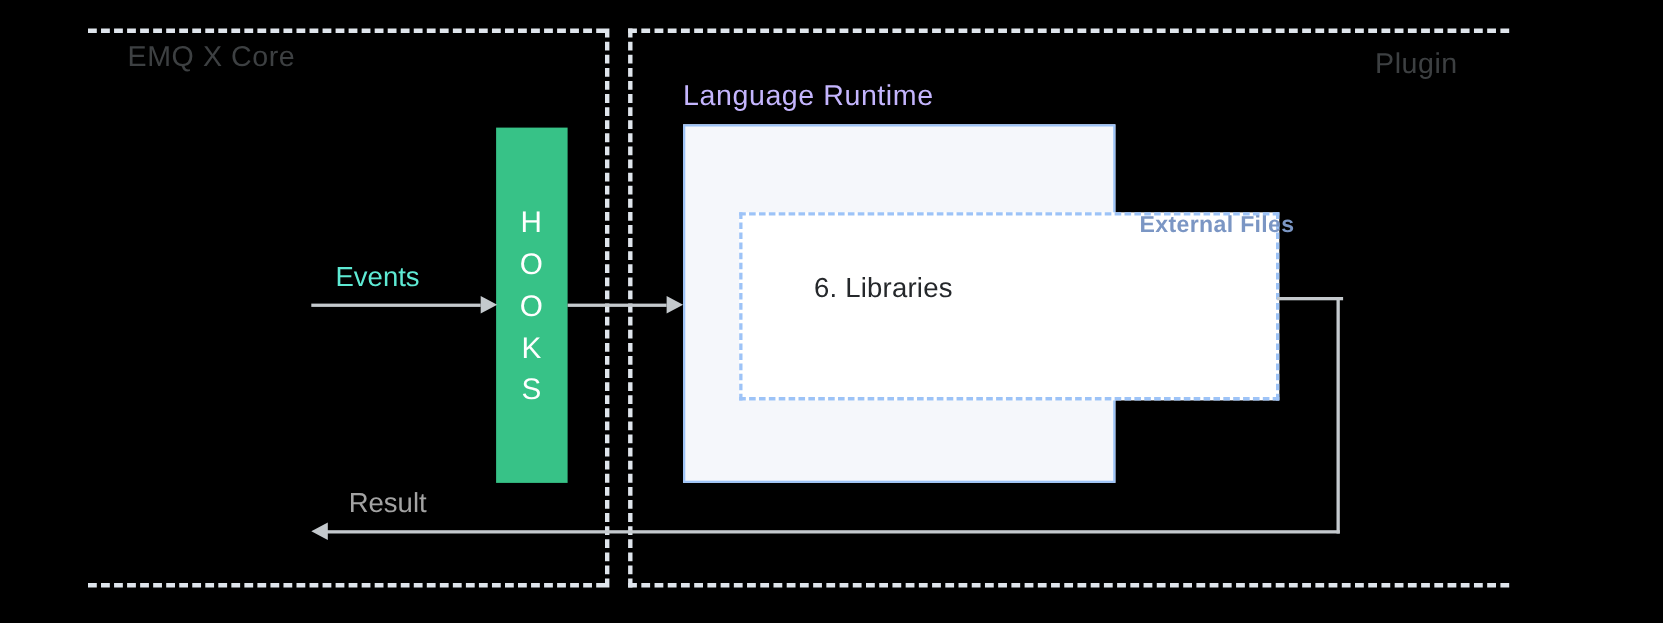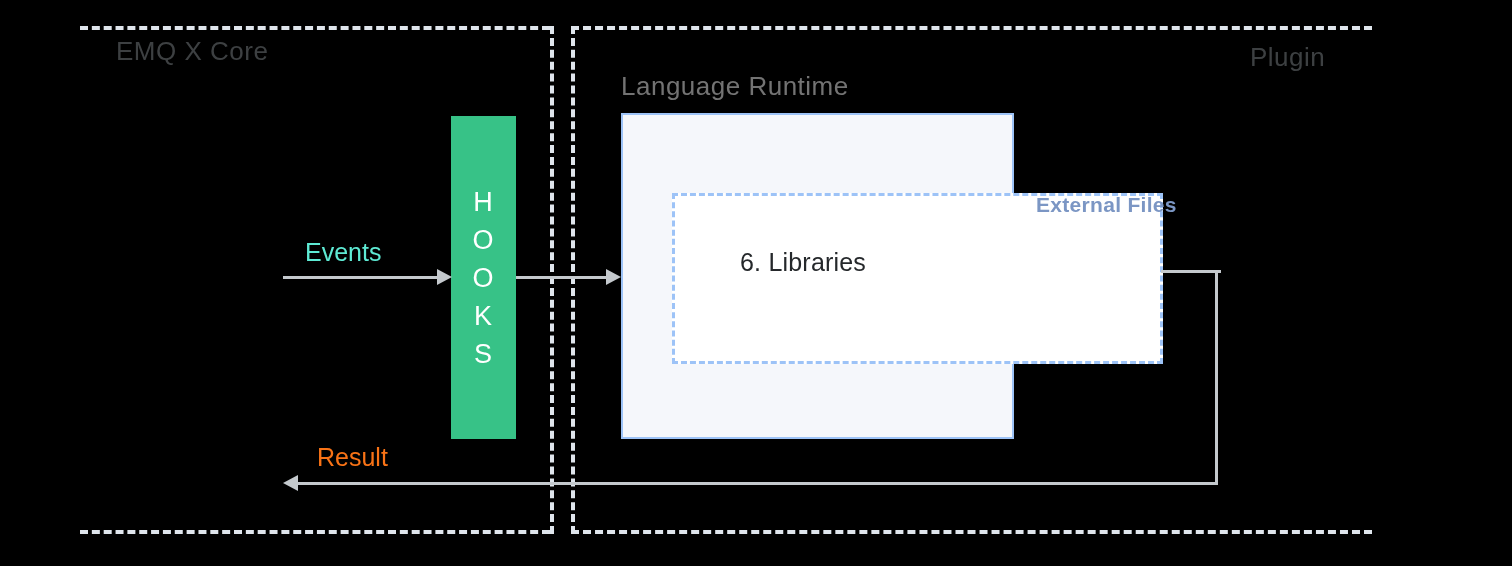--- a/index.html
+++ b/index.html
@@ -46,21 +46,21 @@
     color: #3d4042;
     font-size: 26px;
     letter-spacing: 0.5px;
     white-space: nowrap;
   }
   #label-emqx   { left: 116px;  top: 36px; }
   #label-plugin { left: 1250px; top: 42px; }
   #label-runtime {
     position: absolute;
     left: 621px; top: 71px;
-    color: #737373;
+    color: #c4b5fd;
     font-size: 26px;
     letter-spacing: 0.5px;
     white-space: nowrap;
   }
   #label-external {
     position: absolute;
     left: 1036px; top: 145px;
     color: #7b96c4;
     font-size: 21px;
     font-weight: bold;
@@ -151,21 +151,21 @@
 
   
   #bridge-line { left: 516px; top: 276px; width: 90px; }
   #bridge-head { left: 606px; top: 269px; }
 
   
   #result-seg-h1 { left: 1161px; top: 270px; width: 60px; }
   #result-seg-v  { left: 1215px; top: 270px; height: 215px; }
   #result-seg-h2 { left: 289px;  top: 482px; width: 929px; }
   #result-head   { left: 283px;  top: 475px; }
-  #result-label  { position: absolute; left: 317px; top: 443px; color: #f97316; font-size: 25px; white-space: nowrap; }
+  #result-label  { position: absolute; left: 317px; top: 443px; color: #a3a3a3; font-size: 25px; white-space: nowrap; }
 </style>
 </head>
 <body>
 
 <div id="stage">
 
   <div class="dash-h" id="core-top"></div>
   <div class="dash-h" id="core-bottom"></div>
   <div class="dash-v" id="core-right"></div>
   <div class="region-label" id="label-emqx">EMQ X Core</div>

